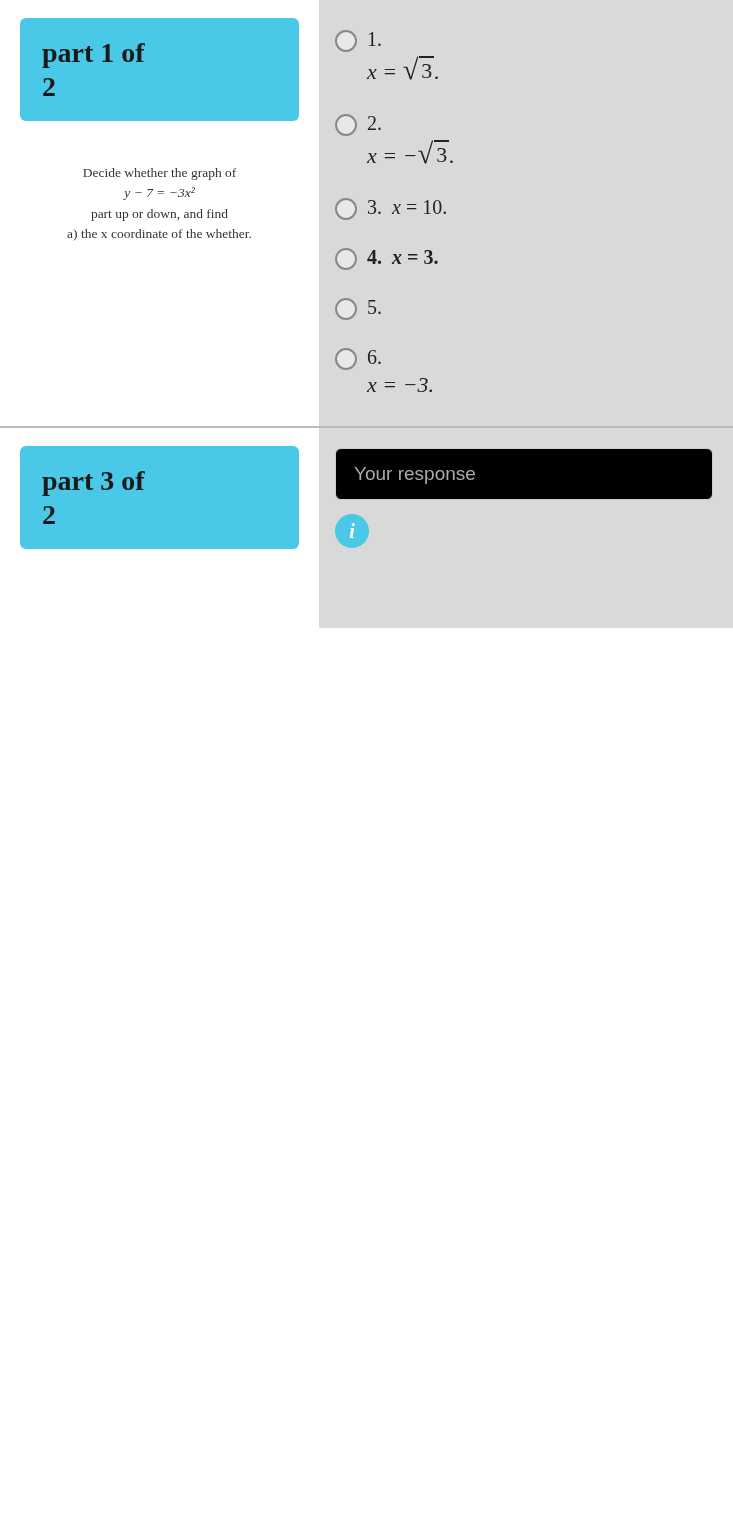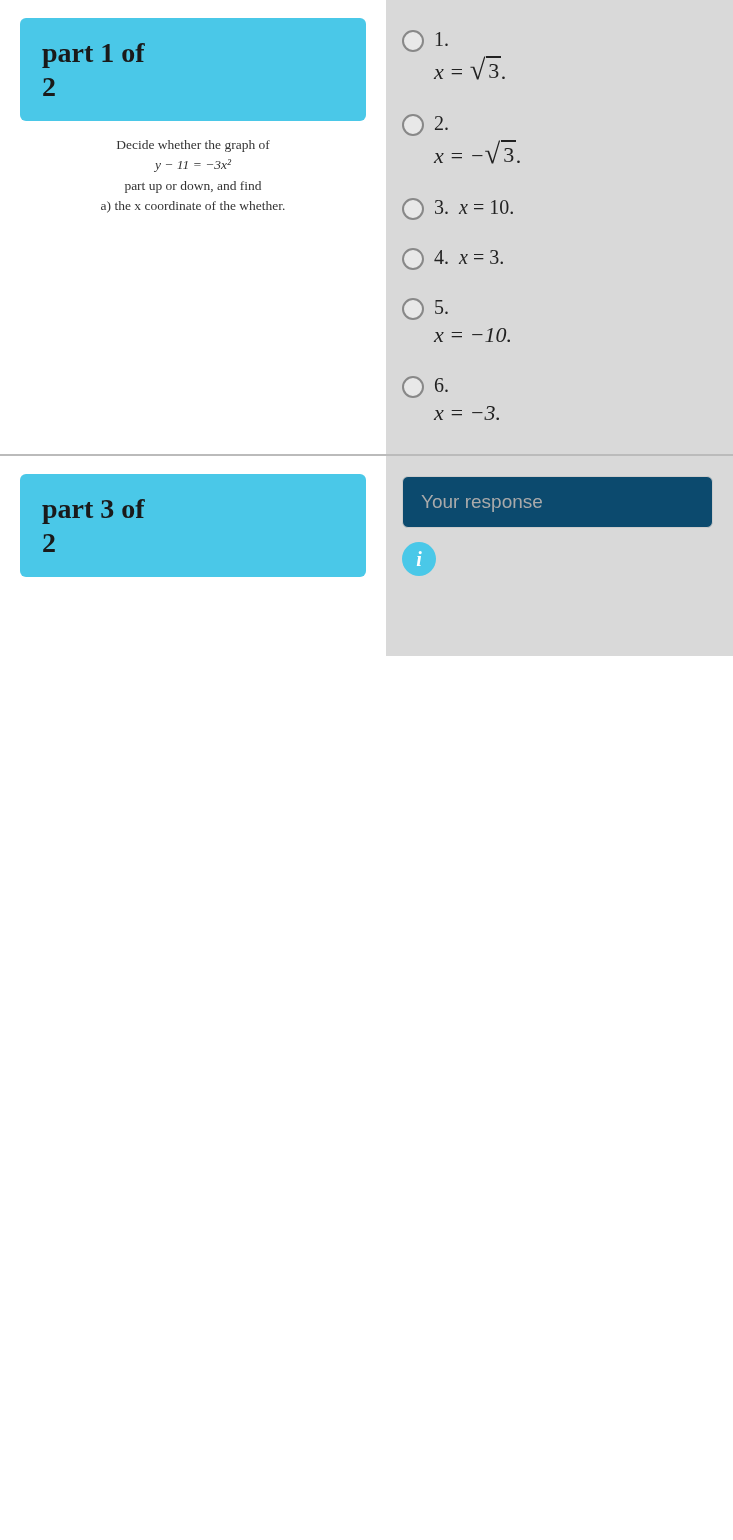--- a/index.html
+++ b/index.html
@@ -10,21 +10,21 @@
     }
 
     .section {
       display: flex;
       flex-direction: row;
       width: 733px;
     }
 
     
     .part-label {
-      width: 386px;
+      width: 319px;
       min-height: 200px;
       flex-shrink: 0;
       padding: 18px 20px 18px 20px;
     }
 
     .part-label-box {
       background: #4ac8e8;
       border-radius: 6px;
       padding: 18px 22px;
       display: inline-block;
@@ -38,20 +38,21 @@
       color: #1a1a1a;
       line-height: 1.2;
     }
 
     .part-label .part-description {
       font-size: 13.5px;
       color: #333;
       text-align: center;
       line-height: 1.5;
       padding: 0 4px;
+      margin-top: 28px;
     }
 
     .part-label .equation {
       font-style: italic;
       text-align: center;
       font-size: 13.5px;
       margin: 4px 0;
     }
 
     
@@ -116,21 +117,21 @@
     .part2-choices {
       flex: 1;
       background: #d9d9d9;
       padding: 20px 20px 20px 16px;
       display: flex;
       flex-direction: column;
       gap: 14px;
     }
 
     .response-box {
-      background: #0c4a6e;
+      background: #000000;
       border: 1px solid #ccc;
       border-radius: 6px;
       padding: 14px 18px;
       font-size: 19px;
       color: #aaa;
       font-family: Arial, sans-serif;
     }
 
     .info-icon {
       width: 34px;
@@ -176,21 +177,21 @@
 
   <div class="part-label">
     <div class="part-label-box">
       <div class="part-title">
         <span>part 1 of</span><br>
         <span>2</span>
       </div>
     </div>
     <div class="part-description">
       <span>Decide whether the graph of</span><br>
-      <span class="equation">y − 11 = −3x²</span><br>
+      <span class="equation">y − 7 = −3x²</span><br>
       <span>part up or down, and find</span><br>
       <span>a) the x coordinate of the whether.</span>
     </div>
   </div>
 
   <div class="choices-area">
 
     <div class="choice-item">
       <div class="choice-row">
         <div class="radio-btn"></div>
@@ -220,31 +221,28 @@
     <div class="choice-item">
       <div class="choice-inline">
         <div class="radio-btn"></div>
         <span class="choice-number" style="font-size:20px;">3.&nbsp;&nbsp;<em>x</em> = 10.</span>
       </div>
     </div>
 
     <div class="choice-item">
       <div class="choice-inline">
         <div class="radio-btn"></div>
-        <span class="choice-number" style="font-size:20px;">4.&nbsp;&nbsp;<em>x</em> = 3.</span>
+        <span class="choice-number" style="font-size:20px;font-weight:bold;">4.&nbsp;&nbsp;<em>x</em> = 3.</span>
       </div>
     </div>
 
     <div class="choice-item">
       <div class="choice-row">
         <div class="radio-btn"></div>
         <span class="choice-number">5.</span>
-      </div>
-      <div class="choice-formula">
-        <em>x</em> = −10.
       </div>
     </div>
 
     <div class="choice-item">
       <div class="choice-row">
         <div class="radio-btn"></div>
         <span class="choice-number">6.</span>
       </div>
       <div class="choice-formula">
         <em>x</em> = −3.

